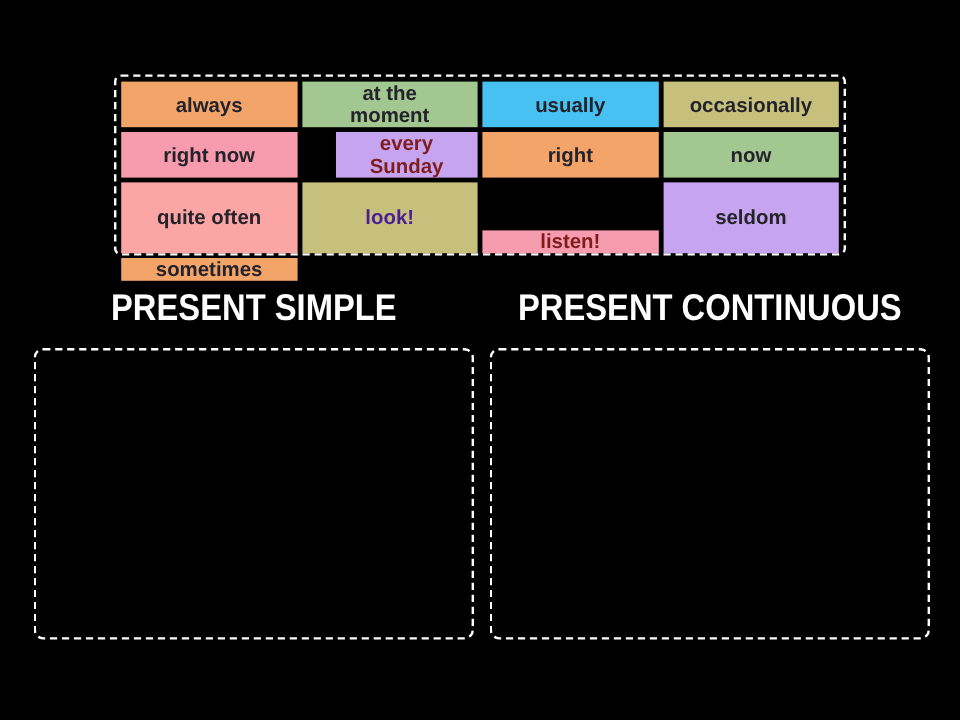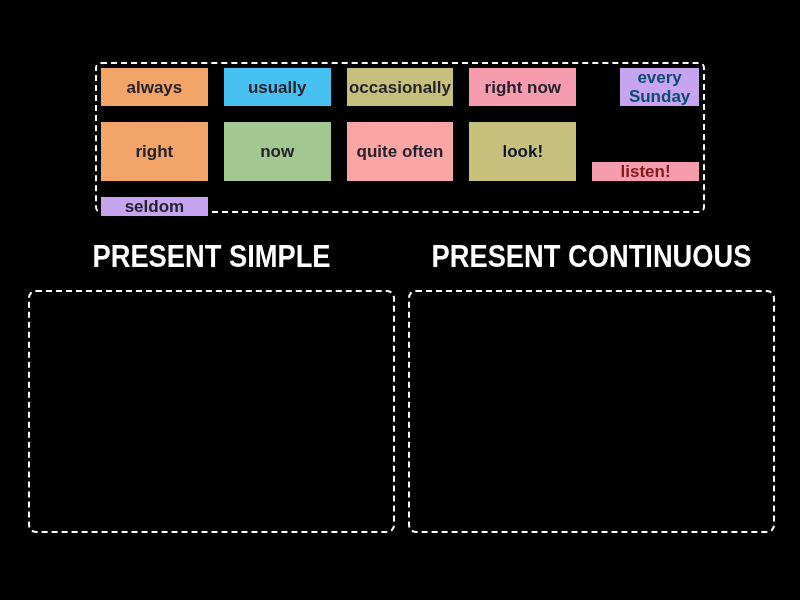--- a/index.html
+++ b/index.html
@@ -23,23 +23,23 @@
     top: 62px;
     width: 610px;
     height: 151px;
     box-sizing: border-box;
     border: 2px dashed #ffffff;
     border-radius: 6px;
     padding: 4px;
   }
   .tray-grid {
     display: grid;
-    grid-template-columns: repeat(5, 1fr);
+    grid-template-columns: repeat(4, 1fr);
     grid-template-rows: repeat(3, 1fr);
-    gap: 16px;
+    gap: 4px;
     width: 100%;
     height: 100%;
   }
   .tile {
     display: flex;
     align-items: center;
     justify-content: center;
     text-align: center;
     font-size: 17px;
     line-height: 1.12;
@@ -84,31 +84,34 @@
   #dropzone-1 { left: 408px; }
 </style>
 </head>
 <body>
 
 <div id="stage">
 
   <div class="tray">
     <div class="tray-grid">
         <div class="tile" style="background: rgb(242, 164, 105); color: rgb(36, 34, 42);">always</div>
+        <div class="tile" style="background: rgb(163, 199, 145); color: rgb(36, 34, 42);">at the
+moment</div>
         <div class="tile" style="background: rgb(71, 193, 242); color: rgb(36, 34, 42); text-align: right;">usually</div>
         <div class="tile" style="background: rgb(198, 192, 124); color: rgb(36, 34, 42);">occasionally</div>
         <div class="tile" style="background: rgb(247, 156, 174); color: rgb(36, 34, 42);">right now</div>
-        <div class="tile" style="background: rgb(199, 164, 240); color: #0c4a6e; margin-left: 28px;">every
+        <div class="tile" style="background: rgb(199, 164, 240); color: #7f1d1d; margin-left: 28px;">every
 Sunday</div>
         <div class="tile" style="background: rgb(242, 164, 105); color: rgb(36, 34, 42);">right</div>
         <div class="tile" style="background: rgb(163, 199, 145); color: rgb(36, 34, 42);">now</div>
         <div class="tile" style="background: #fca5a5; color: rgb(36, 34, 42);">quite often</div>
-        <div class="tile" style="background: rgb(198, 192, 124); color: #0f172a;">look!</div>
+        <div class="tile" style="background: rgb(198, 192, 124); color: #4c1d95;">look!</div>
         <div class="tile" style="background: rgb(247, 156, 174); color: #7f1d1d; margin-top: 40px;">listen!</div>
         <div class="tile" style="background: rgb(199, 164, 240); color: rgb(36, 34, 42);">seldom</div>
+        <div class="tile" style="background: rgb(242, 164, 105); color: rgb(36, 34, 42);">sometimes</div>
       </div>
   </div>
 
   <div class="cat-header" id="cat-header-0">PRESENT SIMPLE</div>
 
   <div class="cat-header" id="cat-header-1">PRESENT CONTINUOUS</div>
 
   <div class="dropzone" id="dropzone-0"></div>
 
   <div class="dropzone" id="dropzone-1"></div>

